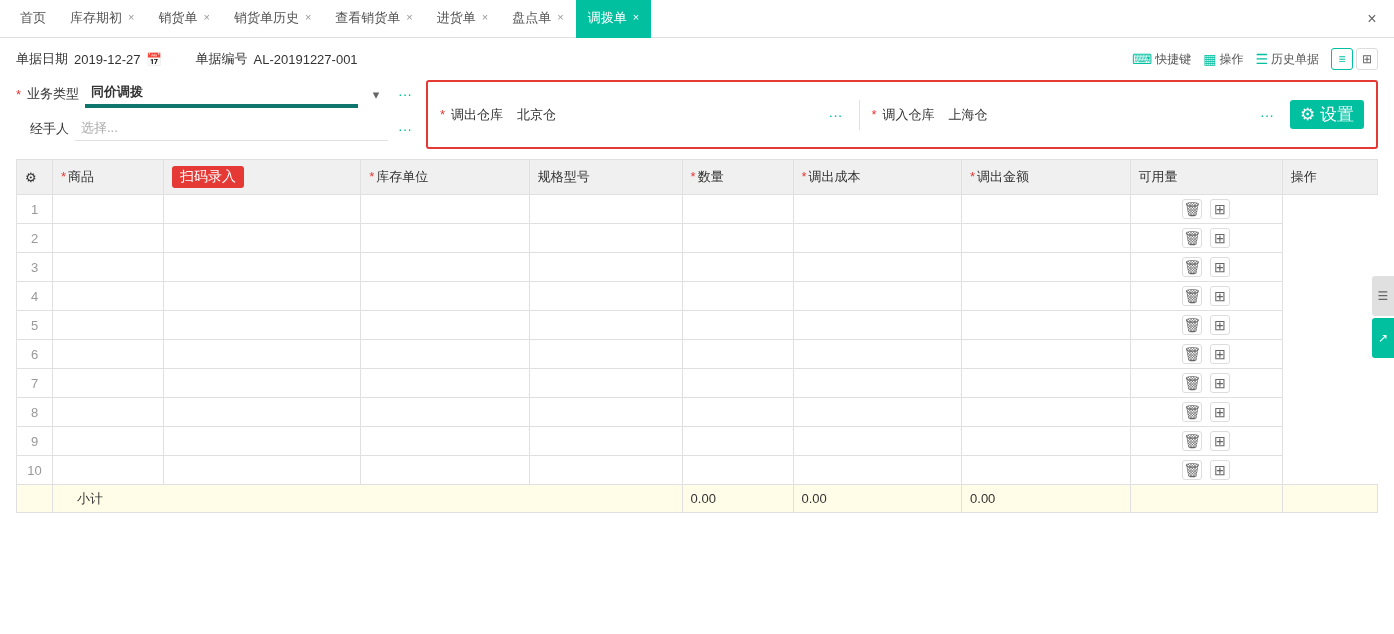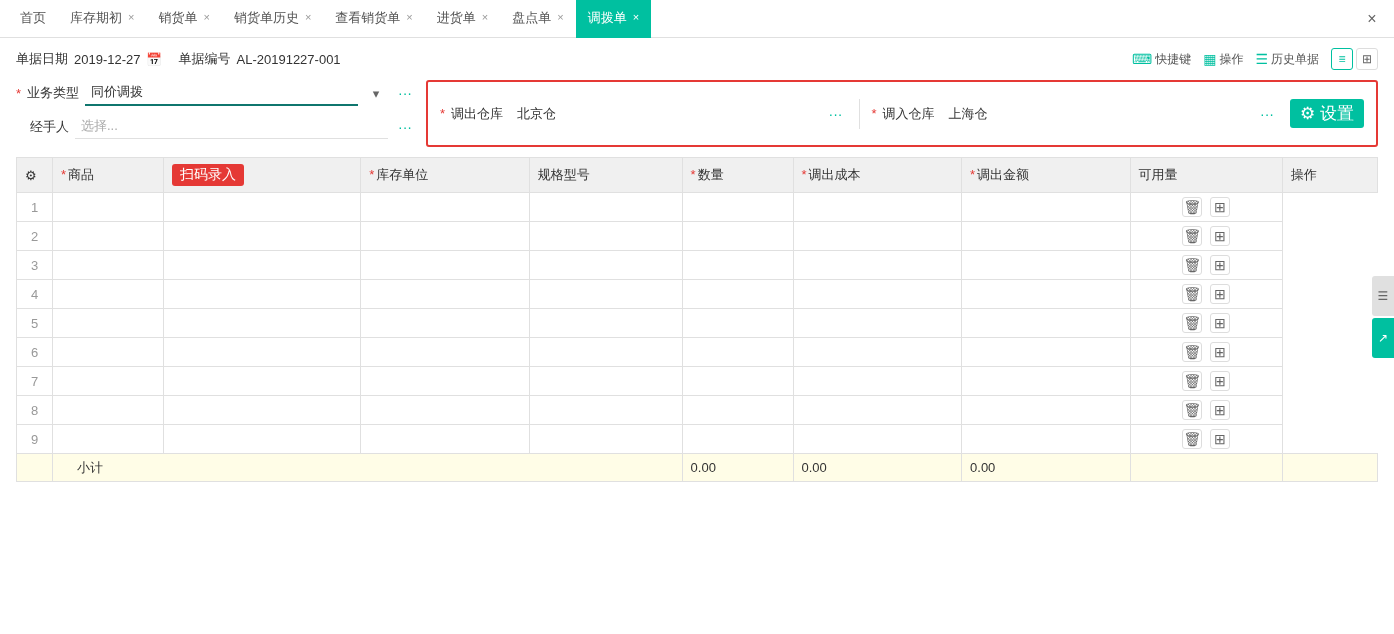--- a/index.html
+++ b/index.html
@@ -48,21 +48,21 @@
     .main-content {
       background: #fff;
       padding: 10px 16px;
       min-height: 596px;
     }
 
     
     .header-row {
       display: flex; align-items: center;
       margin-bottom: 10px;
-      gap: 16px;
+      gap: 33px;
     }
     .header-field {
       display: flex; align-items: center; gap: 6px;
       font-size: 13px; color: #333;
     }
     .header-field .label { color: #333; }
     .header-field .value { color: #333; font-weight: 500; }
     .date-icon {
       width: 16px; height: 16px;
       display: inline-flex; align-items: center; justify-content: center;
@@ -283,21 +283,21 @@
     </div>
   </div>
 
   <div class="form-section">
 
     <div class="form-left">
 
       <div class="form-row">
         <span class="required-star">*</span>
         <span class="field-label">业务类型</span>
-        <div class="field-value" style="flex:1; cursor:pointer; padding:3px 6px; border-bottom:2px solid #0f766e;">同价调拨</div>
+        <div class="field-value" style="flex:1; cursor:pointer; padding:3px 6px; border-bottom:4px solid #0f766e;font-weight:bold;">同价调拨</div>
         <div class="dropdown-btn">▾</div>
         <div class="more-btn">···</div>
       </div>
 
       <div class="form-row">
         <span style="width:8px"></span>
         <span class="field-label">经手人</span>
         <div class="field-value select-placeholder" style="flex:1; cursor:pointer; padding:3px 6px; border-bottom:1px solid #e0e0e0;">选择...</div>
         <div class="more-btn">···</div>
       </div>
@@ -469,20 +469,34 @@
       <td></td>
       <td></td>
       <td></td>
       <td></td>
       <td></td>
       <td class="op-cell">
         <span class="icon-btn">🗑</span>
         <span class="icon-btn">⊞</span>
       </td>
     </tr>
+        <tr>
+      <td class="row-num">10</td>
+      <td></td>
+      <td></td>
+      <td></td>
+      <td></td>
+      <td></td>
+      <td></td>
+      <td></td>
+      <td class="op-cell">
+        <span class="icon-btn">🗑</span>
+        <span class="icon-btn">⊞</span>
+      </td>
+    </tr>
         <tr class="subtotal-row">
       <td></td>
       <td colspan="4" style="padding:4px 24px; font-weight:500;">小计</td>
       <td style="padding:4px 8px;">0.00</td>
       <td style="padding:4px 8px;">0.00</td>
       <td style="padding:4px 8px;">0.00</td>
       <td></td>
       <td></td>
     </tr>
       </tbody>

